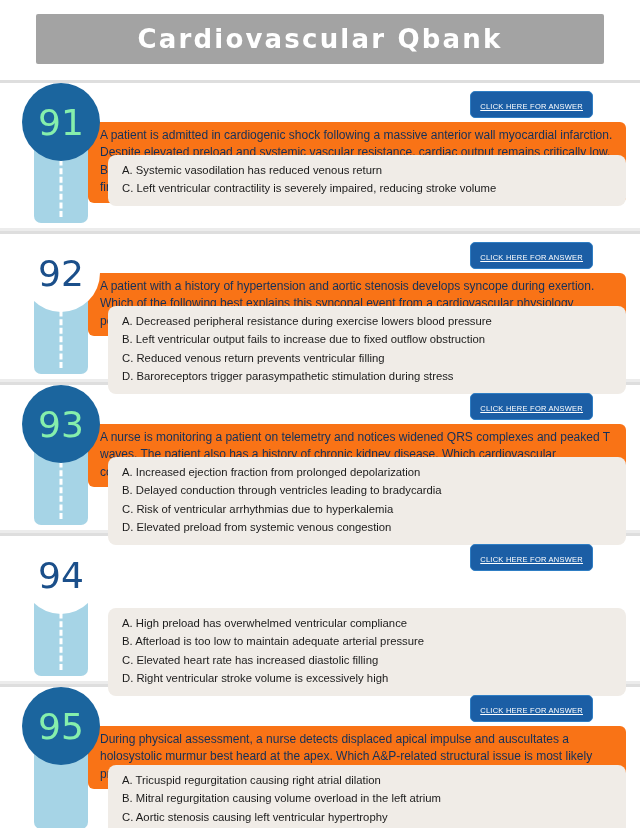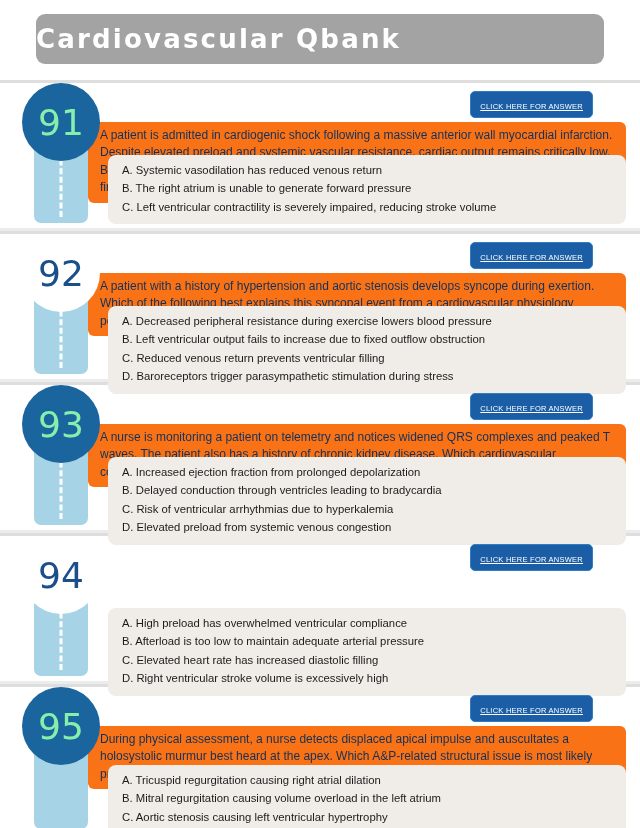--- a/index.html
+++ b/index.html
@@ -19,24 +19,25 @@
     background: #ececec;
   }
 
   
   .header-wrap {
     background: #ffffff;
     padding: 14px 36px 16px 36px;
   }
   .banner {
     background: #a3a3a3;
-    border-radius: 9px;
+    border-radius: 2px;
     height: 50px;
     display: flex;
     align-items: center;
+    justify-content: center;
   }
   .banner-title {
     color: #ffffff;
     font-size: 26px;
     font-weight: bold;
     letter-spacing: 2.2px;
     font-family: "DejaVu Sans", sans-serif;
   }
 
   
@@ -166,21 +167,20 @@
     <div class="rail">
       <div class="rail-dash"></div>
     </div>
     <div class="bubble filled">91</div>
     <div class="answer-btn">
       <span>CLICK HERE FOR ANSWER</span>
     </div>
     <div class="stem">A patient is admitted in cardiogenic shock following a massive anterior wall myocardial infarction. Despite elevated preload and systemic vascular resistance, cardiac output remains critically low. Based on your understanding of cardiac physiology, which of the following best explains this finding?</div>
     <div class="options">
       <div class="option">A. Systemic vasodilation has reduced venous return</div>
-      <div class="option">B. The right atrium is unable to generate forward pressure</div>
       <div class="option">C. Left ventricular contractility is severely impaired, reducing stroke volume</div>
     </div>
   </div>
 
   <div class="sep"></div>
 
   <div class="qblock">
     <div class="rail">
       <div class="rail-dash"></div>
     </div>

